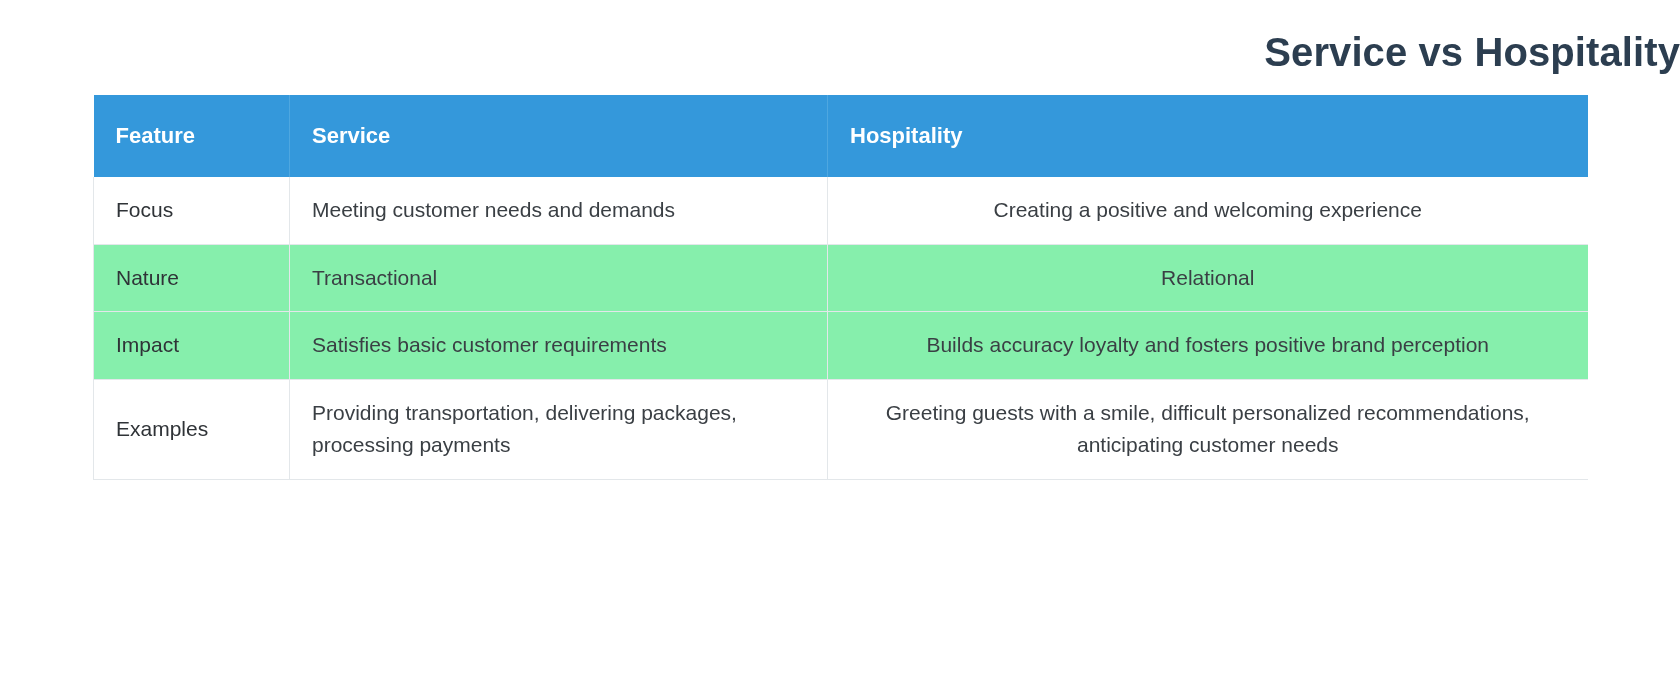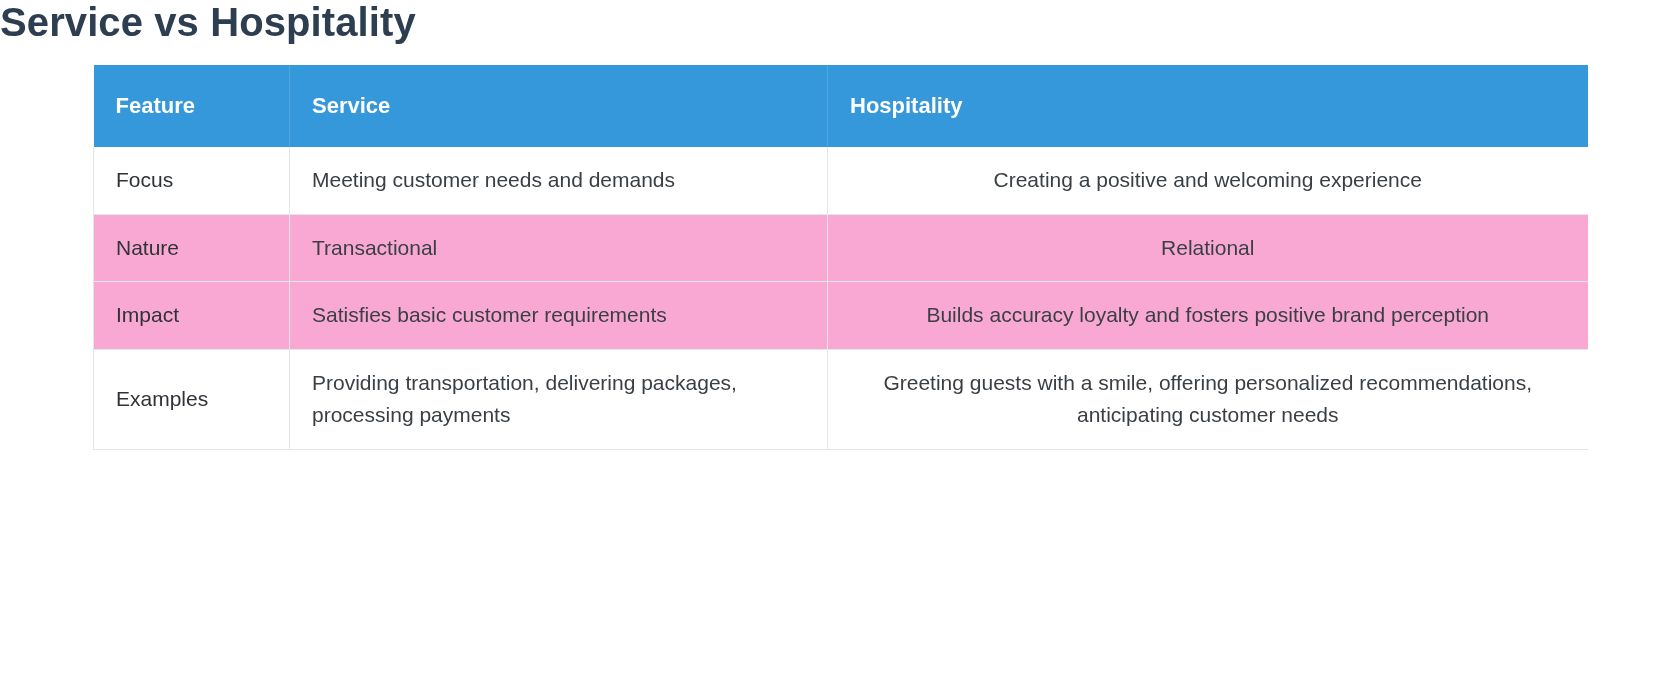--- a/index.html
+++ b/index.html
@@ -16,27 +16,28 @@
   }
 
   .page {
     width: 1680px;
     height: 698px;
     box-sizing: border-box;
     position: relative;
   }
 
   .page-title {
-    text-align: left;
+    text-align: right;
     color: #2c3e50;
     font-size: 40px;
     font-weight: bold;
     letter-spacing: 0.1px;
     line-height: 1.1;
     margin: 0;
+    padding-top: 30px;
     padding-bottom: 0;
   }
 
   .table-wrap {
     margin: 0 auto;
     padding-top: 21px;
     width: 1494px;
   }
 
   table.compare {
@@ -81,21 +82,21 @@
     text-align: center;
   }
 
   table.compare tbody td.feature-cell {
     font-weight: normal;
     color: #2f3337;
     border-left: 1px solid #e3e7ea;
   }
 
   table.compare tbody tr.striped td {
-    background: #f9a8d4;
+    background: #86efac;
   }
 
   table.compare tbody tr:last-child td {
     border-bottom: 1px solid #e3e7ea;
   }
 
   
   col.col-feature    { width: 196px; }
   col.col-service    { width: 538px; }
   col.col-hospitality{ width: 760px; }
@@ -138,20 +139,20 @@
 
         <tr class="striped">
           <td class="feature-cell">Impact</td>
           <td>Satisfies basic customer requirements</td>
           <td>Builds accuracy loyalty and fosters positive brand perception</td>
         </tr>
 
         <tr>
           <td class="feature-cell">Examples</td>
           <td>Providing transportation, delivering packages, processing payments</td>
-          <td>Greeting guests with a smile, offering personalized recommendations, anticipating customer needs</td>
+          <td>Greeting guests with a smile, difficult personalized recommendations, anticipating customer needs</td>
         </tr>
 
       </tbody>
     </table>
   </div>
 
 </div>
 
 </body></html>

